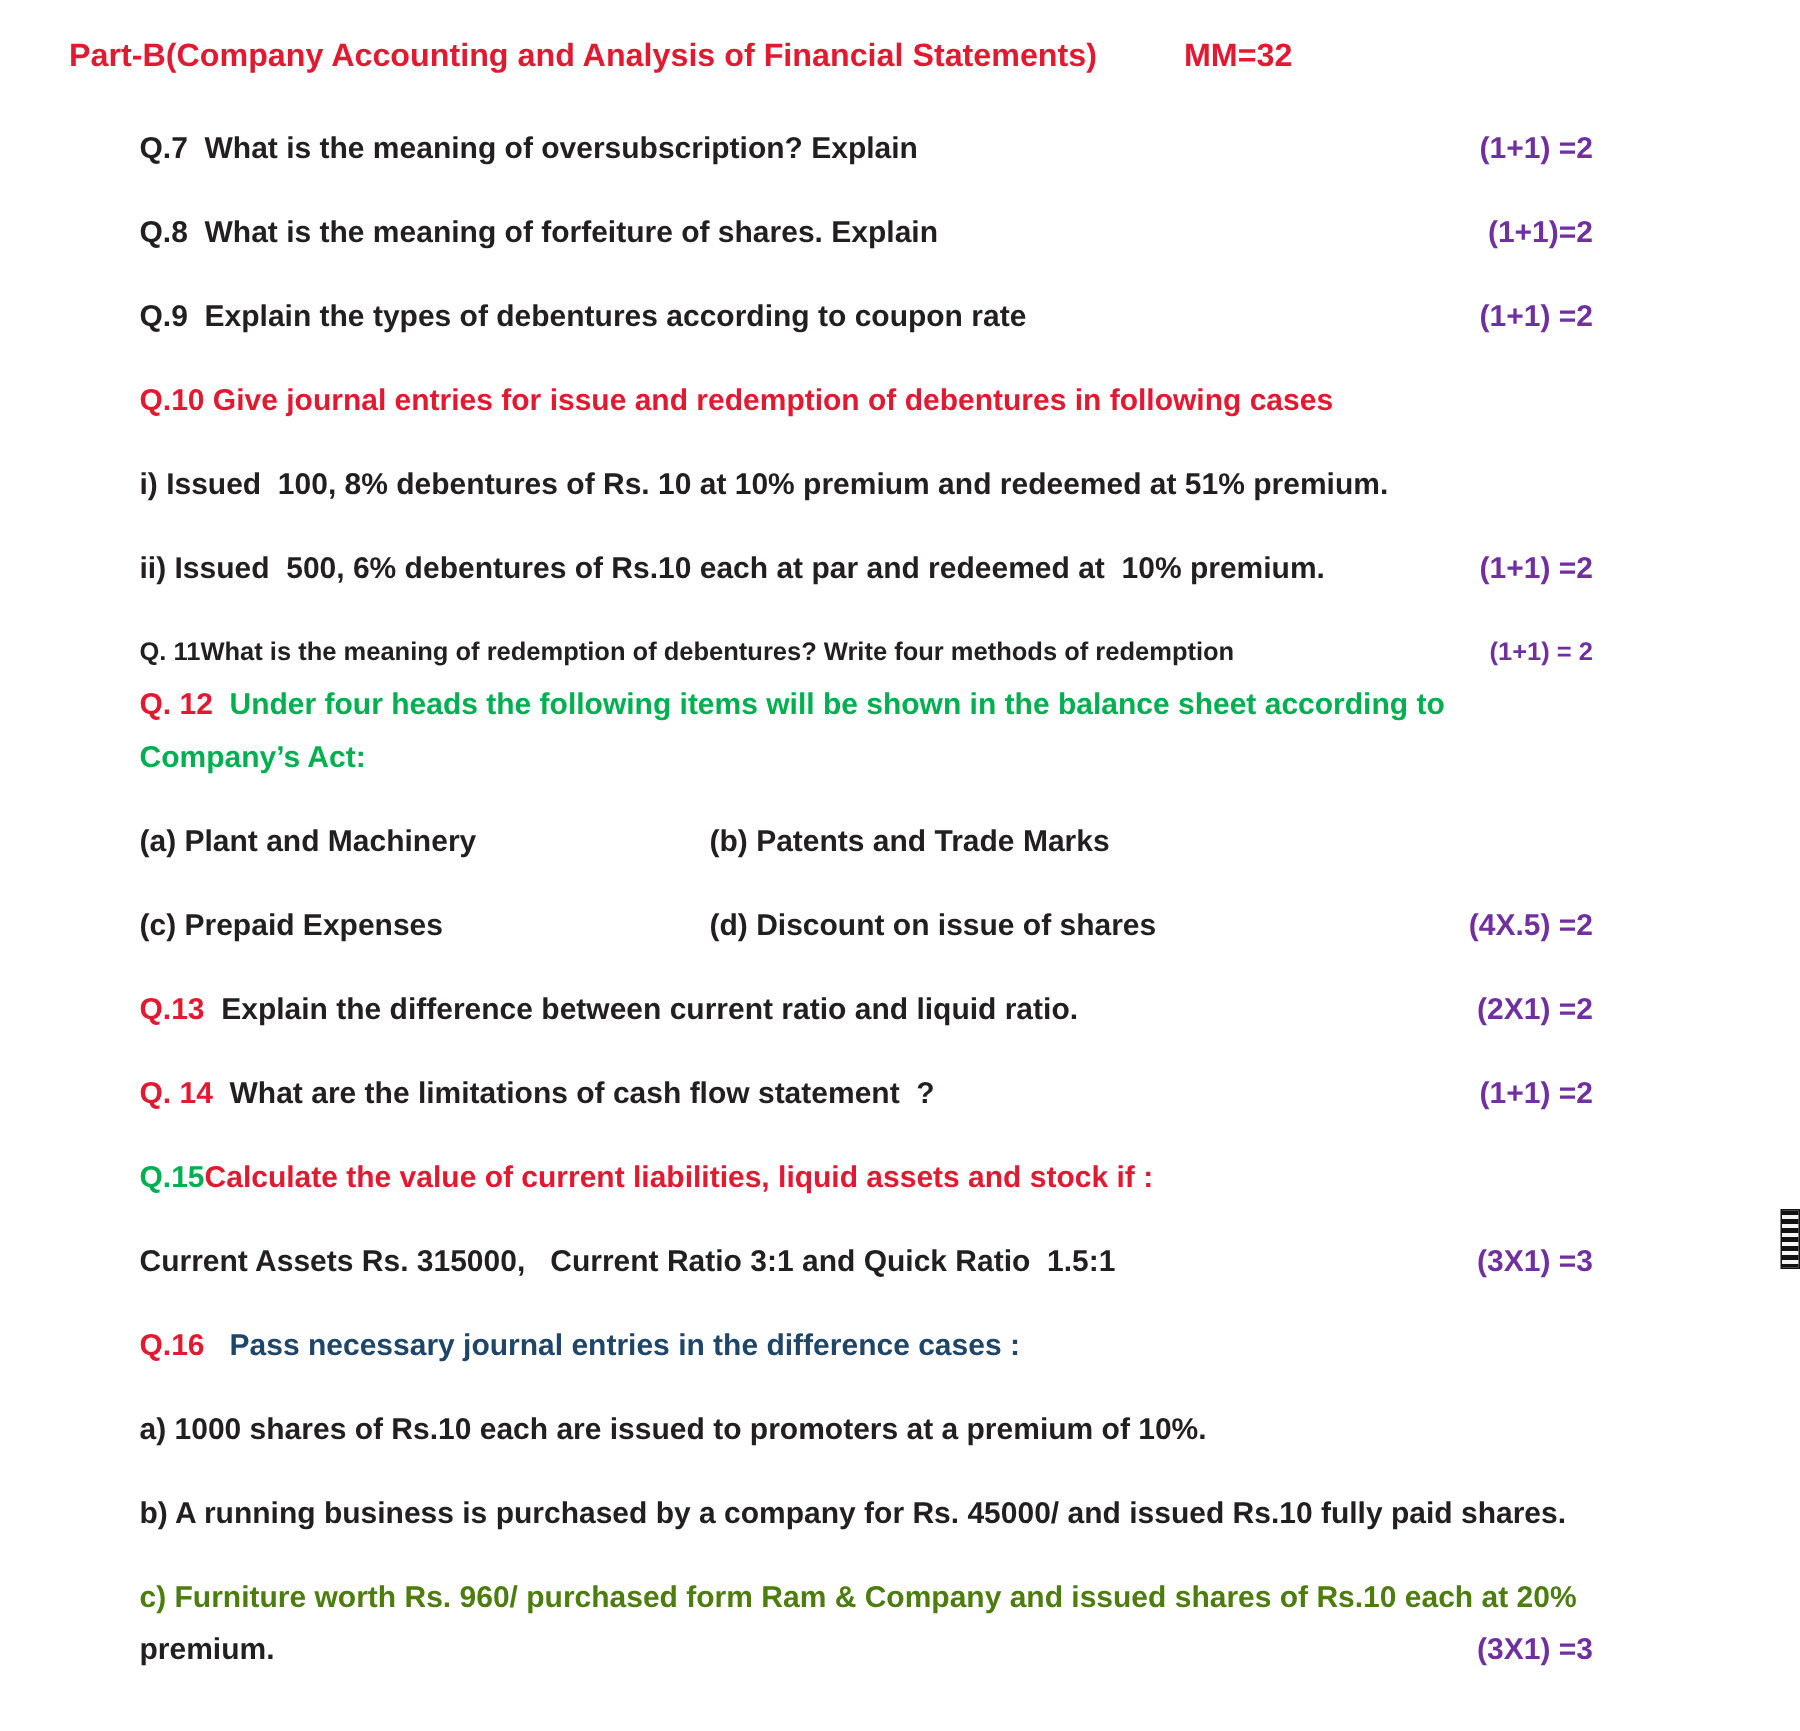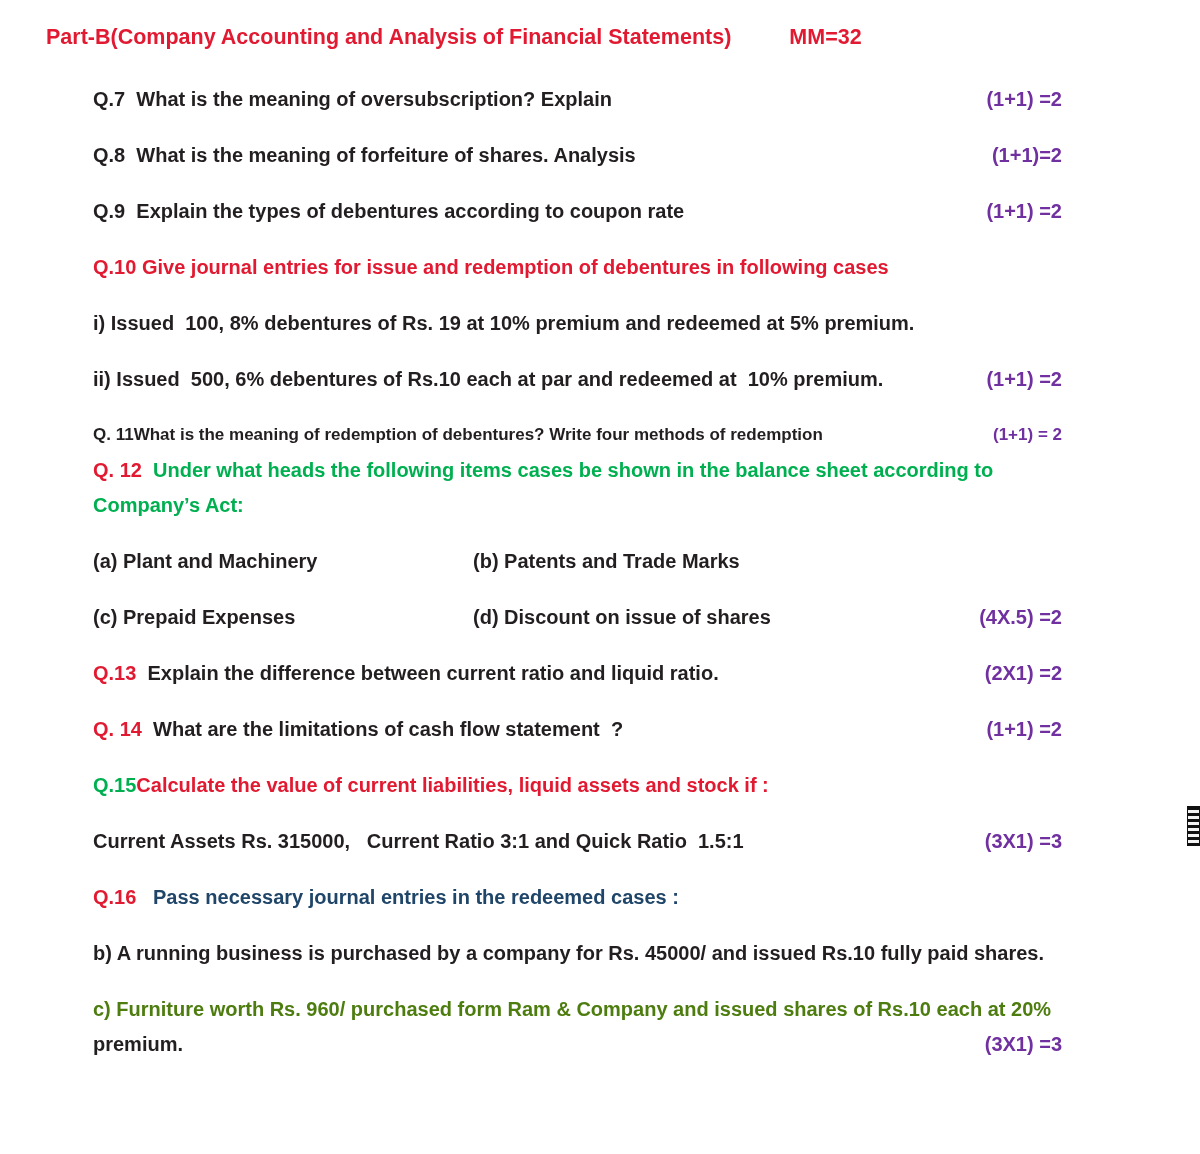--- a/index.html
+++ b/index.html
@@ -64,56 +64,56 @@
 
   <div id="lines">
       <div class="line">
         <div class="content">
           <span style="color: rgb(35, 31, 32);">Q.7  What is the meaning of oversubscription? Explain</span>
         </div>
         <span class="marks" style="color: rgb(112, 48, 160);">(1+1) =2</span>
       </div>
       <div class="line">
         <div class="content">
-          <span style="color: rgb(35, 31, 32);">Q.8  What is the meaning of forfeiture of shares. Analysis</span>
+          <span style="color: rgb(35, 31, 32);">Q.8  What is the meaning of forfeiture of shares. Explain</span>
         </div>
         <span class="marks" style="color: rgb(112, 48, 160);">(1+1)=2</span>
       </div>
       <div class="line">
         <div class="content">
           <span style="color: rgb(35, 31, 32);">Q.9  Explain the types of debentures according to coupon rate</span>
         </div>
         <span class="marks" style="color: rgb(112, 48, 160);">(1+1) =2</span>
       </div>
       <div class="line">
         <div class="content">
           <span style="color: rgb(225, 25, 49);">Q.10 Give journal entries for issue and redemption of debentures in following cases</span>
         </div>
       </div>
       <div class="line">
         <div class="content">
-          <span style="color: rgb(35, 31, 32);">i) Issued  100, 8% debentures of Rs. 19 at 10% premium and redeemed at 5% premium.</span>
+          <span style="color: rgb(35, 31, 32);">i) Issued  100, 8% debentures of Rs. 10 at 10% premium and redeemed at 51% premium.</span>
         </div>
       </div>
       <div class="line">
         <div class="content">
           <span style="color: rgb(35, 31, 32);">ii) Issued  500, 6% debentures of Rs.10 each at par and redeemed at  10% premium.</span>
         </div>
         <span class="marks" style="color: rgb(112, 48, 160);">(1+1) =2</span>
       </div>
       <div class="line tight small">
         <div class="content">
           <span style="color: rgb(35, 31, 32);">Q. 11What is the meaning of redemption of debentures? Write four methods of redemption</span>
         </div>
         <span class="marks" style="color: rgb(112, 48, 160);">(1+1) = 2</span>
       </div>
       <div class="line tight">
         <div class="content">
           <span style="color: rgb(225, 25, 49);">Q. 12  </span>
-          <span style="color: rgb(0, 176, 80);">Under what heads the following items cases be shown in the balance sheet according to</span>
+          <span style="color: rgb(0, 176, 80);">Under four heads the following items will be shown in the balance sheet according to</span>
         </div>
       </div>
       <div class="line">
         <div class="content">
           <span style="color: rgb(0, 176, 80);">Company’s Act:</span>
         </div>
       </div>
       <div class="line">
         <div class="content cols">
           <div class="col col1">
@@ -157,21 +157,26 @@
       </div>
       <div class="line">
         <div class="content">
           <span style="color: rgb(35, 31, 32);">Current Assets Rs. 315000,   Current Ratio 3:1 and Quick Ratio  1.5:1</span>
         </div>
         <span class="marks" style="color: rgb(112, 48, 160);">(3X1) =3</span>
       </div>
       <div class="line">
         <div class="content">
           <span style="color: rgb(225, 25, 49);">Q.16   </span>
-          <span style="color: rgb(31, 69, 105);">Pass necessary journal entries in the redeemed cases :</span>
+          <span style="color: rgb(31, 69, 105);">Pass necessary journal entries in the difference cases :</span>
+        </div>
+      </div>
+      <div class="line">
+        <div class="content">
+          <span style="color: rgb(35, 31, 32);">a) 1000 shares of Rs.10 each are issued to promoters at a premium of 10%.</span>
         </div>
       </div>
       <div class="line">
         <div class="content">
           <span style="color: rgb(35, 31, 32);">b) A running business is purchased by a company for Rs. 45000/ and issued Rs.10 fully paid shares.</span>
         </div>
       </div>
       <div class="line tight">
         <div class="content">
           <span style="color: #4d7c0f;">c) Furniture worth Rs. 960/ purchased form Ram &amp; Company and issued shares of Rs.10 each at 20%</span>

